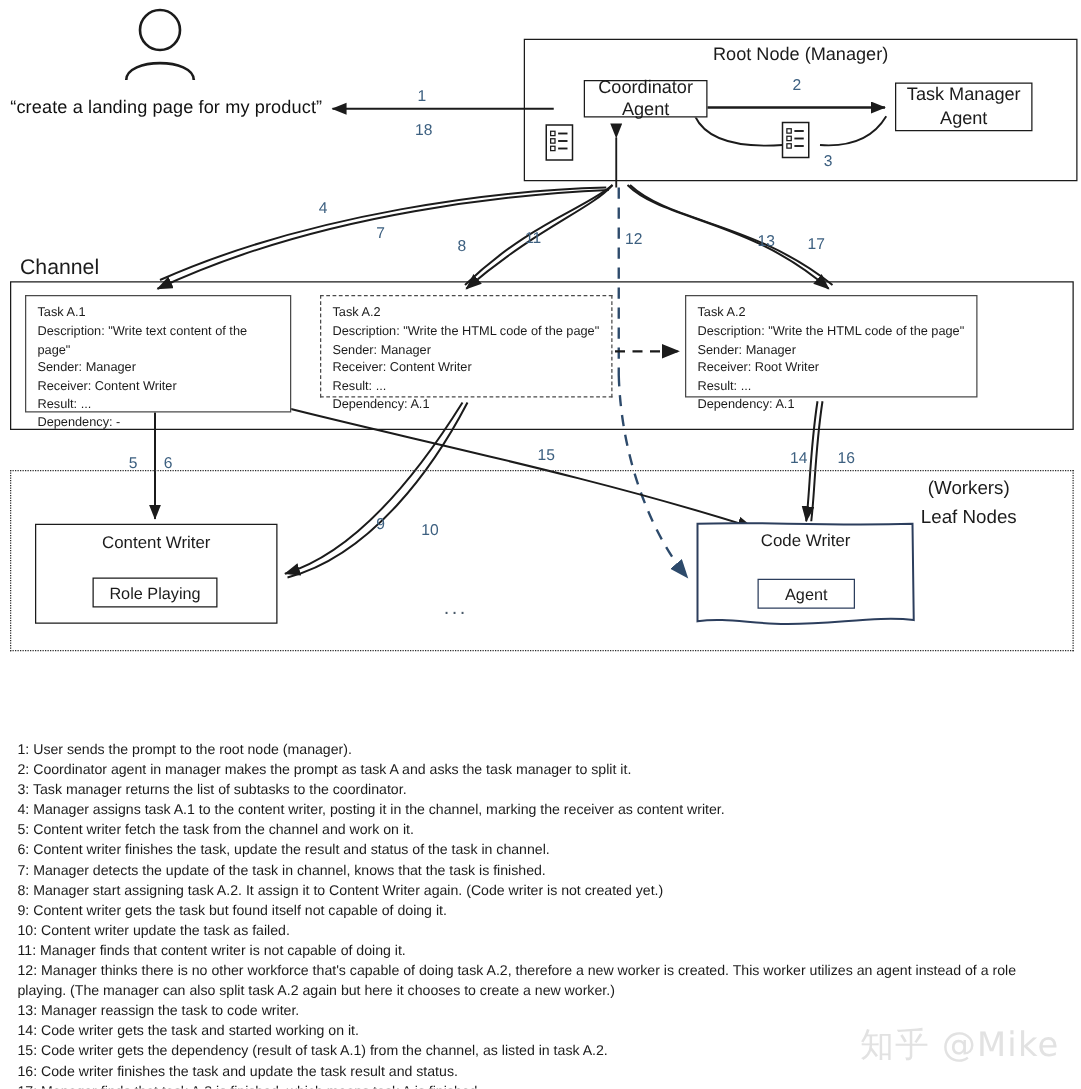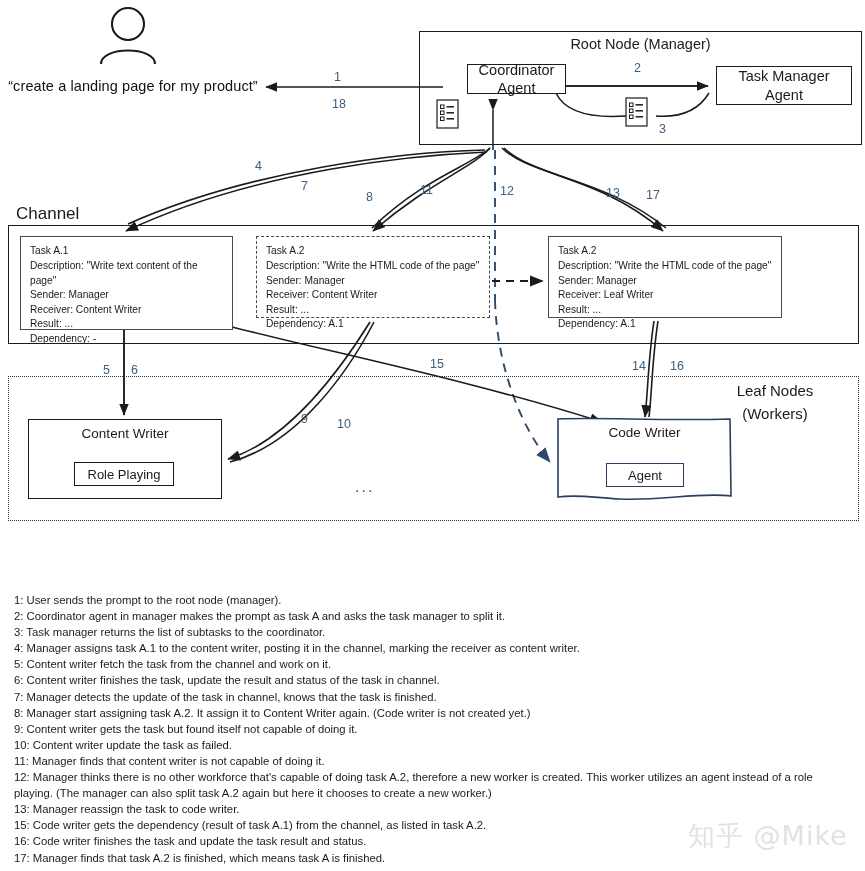--- a/index.html
+++ b/index.html
@@ -43,21 +43,21 @@
   .root-label{
     left:419px; top:36px; width:443px; text-align:center;
     font-size:14.5px; color:#1b1b1b;
   }
   .agent-box{
     border:1.3px solid #1b1b1b; background:#fff; box-sizing:border-box;
     display:flex;align-items:center;justify-content:center;text-align:center;
     font-size:14.5px;line-height:1.25;color:#1b1b1b;
   }
   .coordinator{ left:467px; top:64px; width:99px; height:30px; }
-  .taskmgr{ left:716px; top:66px; width:136px; height:39px; }
+  .taskmgr{ left:716px; top:66px; width:110px; height:39px; }
 
   
   .channel-label{ left:16px; top:204px; }
   .channel-box{
     left:8px; top:225px; width:851px; height:119px;
     border:1.3px solid #1b1b1b; box-sizing:border-box; background:transparent;
   }
   .task-card{
     box-sizing:border-box; background:#fff;
     padding:7px 9px 6px 9px;
@@ -274,29 +274,29 @@
     <div>Sender: Manager</div>
     <div>Receiver: Content Writer</div>
     <div>Result: ...</div>
     <div>Dependency: A.1</div>
   </div>
 
   <div class="abs task-card task-solid card3">
     <div class="t-title">Task A.2</div>
     <div>Description: "Write the HTML code of the page"</div>
     <div>Sender: Manager</div>
-    <div>Receiver: Leaf Writer</div>
+    <div>Receiver: Root Writer</div>
     <div>Result: ...</div>
     <div>Dependency: A.1</div>
   </div>
 
   <div class="abs leaf-box"></div>
   <div class="abs leaf-label">
+    <div>(Workers)</div>
     <div>Leaf Nodes</div>
-    <div>(Workers)</div>
   </div>
 
   <div class="abs worker content-writer">
     <div class="w-title">Content Writer</div>
   </div>
   <div class="inner-chip rp-chip">Role Playing</div>
 
   <div class="cw-title">Code Writer</div>
   <div class="inner-chip agent-chip">Agent</div>
 
@@ -330,20 +330,21 @@
       <div>4: Manager assigns task A.1 to the content writer, posting it in the channel, marking the receiver as content writer.</div>
       <div>5: Content writer fetch the task from the channel and work on it.</div>
       <div>6: Content writer finishes the task, update the result and status of the task in channel.</div>
       <div>7: Manager detects the update of the task in channel, knows that the task is finished.</div>
       <div>8: Manager start assigning task A.2. It assign it to Content Writer again. (Code writer is not created yet.)</div>
       <div>9: Content writer gets the task but found itself not capable of doing it.</div>
       <div>10: Content writer update the task as failed.</div>
       <div>11: Manager finds that content writer is not capable of doing it.</div>
       <div>12: Manager thinks there is no other workforce that's capable of doing task A.2, therefore a new worker is created. This worker utilizes an agent instead of a role playing. (The manager can also split task A.2 again but here it chooses to create a new worker.)</div>
       <div>13: Manager reassign the task to code writer.</div>
+      <div>14: Code writer gets the task and started working on it.</div>
       <div>15: Code writer gets the dependency (result of task A.1) from the channel, as listed in task A.2.</div>
       <div>16: Code writer finishes the task and update the task result and status.</div>
       <div>17: Manager finds that task A.2 is finished, which means task A is finished.</div>
     </div>
 
   <div class="abs watermark">知乎 @Mike</div>
 
 </div>
 
 </body></html>

